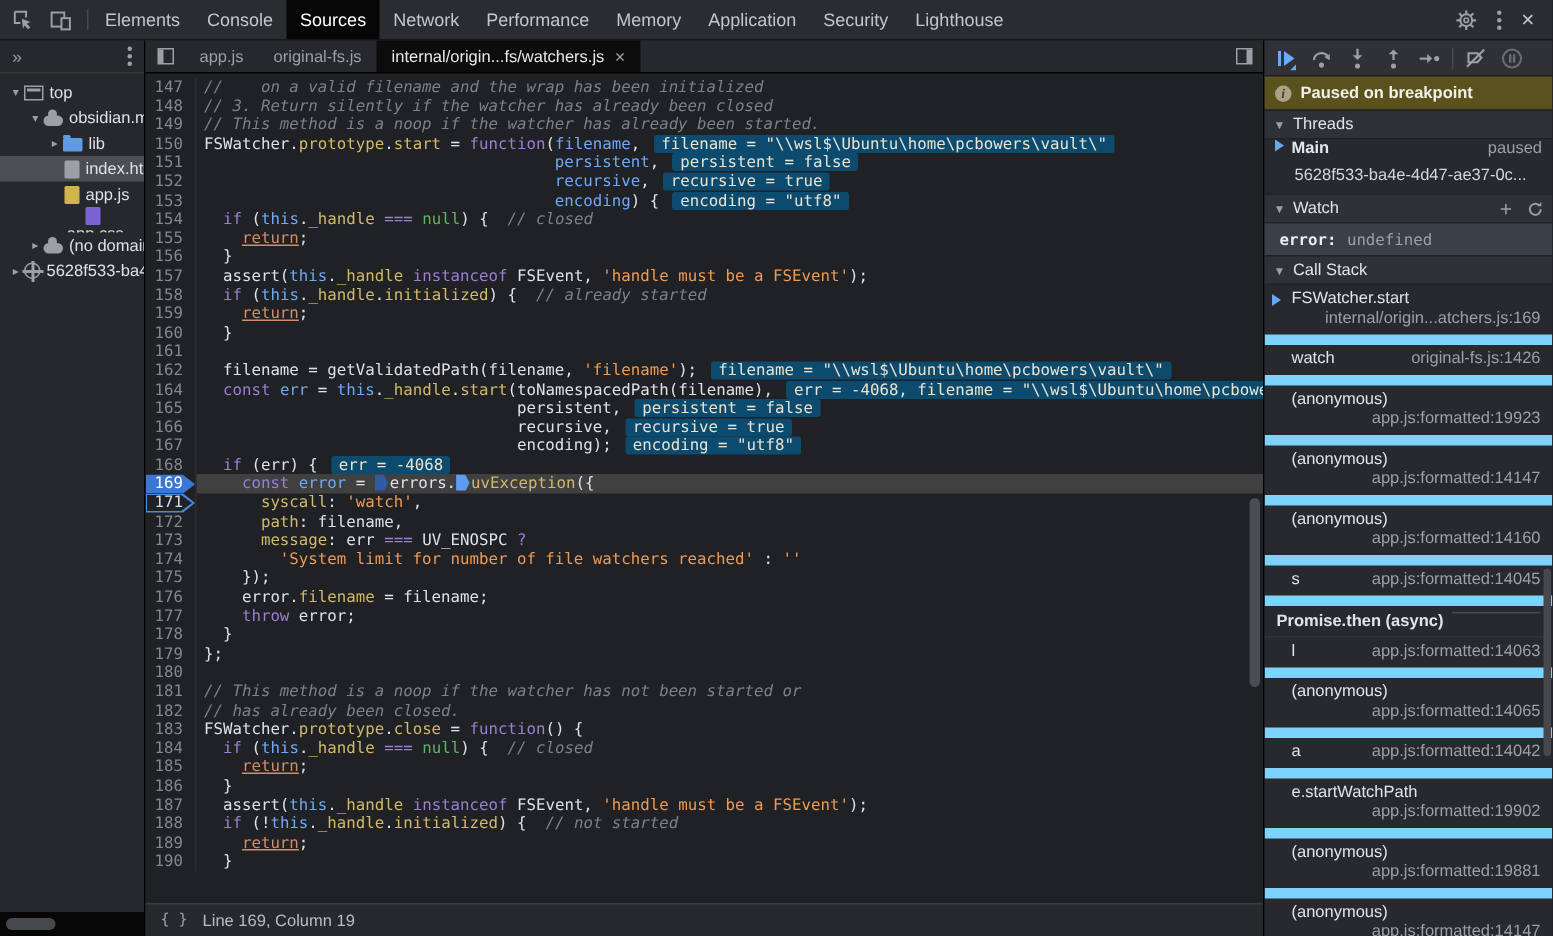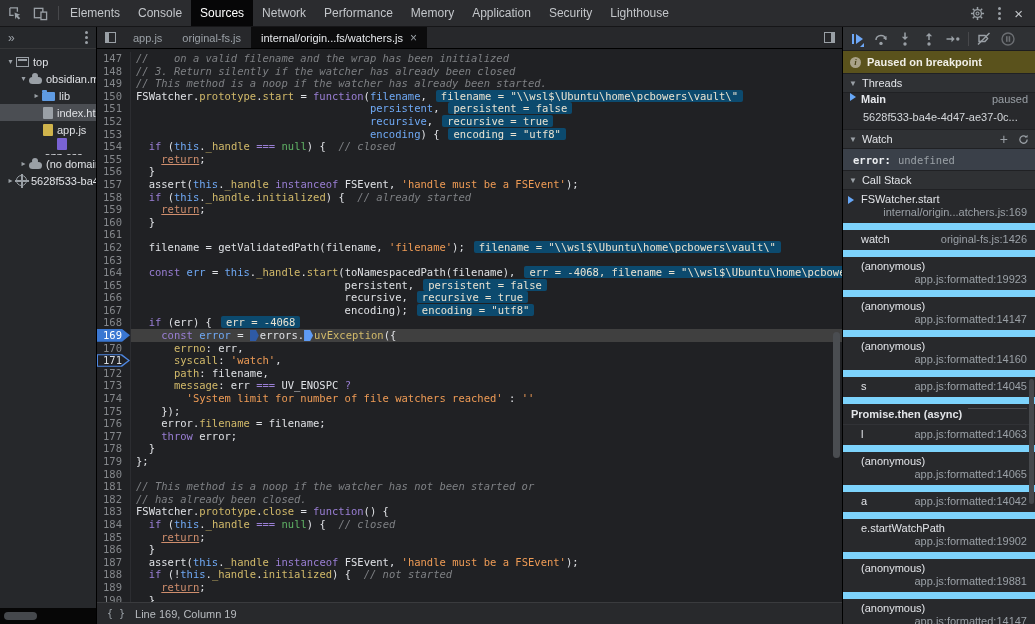--- a/index.html
+++ b/index.html
@@ -270,28 +270,26 @@
           <div class="line"><span class="gutter"><span class="gn">153</span></span><span class="content"><span>                                     </span><span class="tk-d">encoding</span><span>) {</span><span class="badge">encoding = "utf8"</span></span></div>
           <div class="line"><span class="gutter"><span class="gn">154</span></span><span class="content"><span>  </span><span class="tk-k">if</span><span> (</span><span class="tk-d">this</span><span>.</span><span class="tk-p">_handle</span><span> </span><span class="tk-k">===</span><span> </span><span class="tk-n">null</span><span>) {  </span><span class="tk-c">// closed</span></span></div>
           <div class="line"><span class="gutter"><span class="gn">155</span></span><span class="content"><span>    </span><span class="tk-r">return</span><span>;</span></span></div>
           <div class="line"><span class="gutter"><span class="gn">156</span></span><span class="content"><span>  }</span></span></div>
           <div class="line"><span class="gutter"><span class="gn">157</span></span><span class="content"><span>  assert(</span><span class="tk-d">this</span><span>.</span><span class="tk-p">_handle</span><span> </span><span class="tk-k">instanceof</span><span> FSEvent, </span><span class="tk-s">'handle must be a FSEvent'</span><span>);</span></span></div>
           <div class="line"><span class="gutter"><span class="gn">158</span></span><span class="content"><span>  </span><span class="tk-k">if</span><span> (</span><span class="tk-d">this</span><span>.</span><span class="tk-p">_handle</span><span>.</span><span class="tk-p">initialized</span><span>) {  </span><span class="tk-c">// already started</span></span></div>
           <div class="line"><span class="gutter"><span class="gn">159</span></span><span class="content"><span>    </span><span class="tk-r">return</span><span>;</span></span></div>
           <div class="line"><span class="gutter"><span class="gn">160</span></span><span class="content"><span>  }</span></span></div>
           <div class="line"><span class="gutter"><span class="gn">161</span></span><span class="content"></span></div>
           <div class="line"><span class="gutter"><span class="gn">162</span></span><span class="content"><span>  filename = getValidatedPath(filename, </span><span class="tk-s">'filename'</span><span>);</span><span class="badge">filename = "\\wsl$\Ubuntu\home\pcbowers\vault\"</span></span></div>
-          <div class="line"><span class="gutter"><span class="gn">163</span></span><span class="content"></span></div>
           <div class="line"><span class="gutter"><span class="gn">164</span></span><span class="content"><span>  </span><span class="tk-k">const</span><span> </span><span class="tk-d">err</span><span> = </span><span class="tk-d">this</span><span>.</span><span class="tk-p">_handle</span><span>.</span><span class="tk-p">start</span><span>(toNamespacedPath(filename),</span><span class="badge">err = -4068, filename = "\\wsl$\Ubuntu\home\pcbowers\v</span></span></div>
           <div class="line"><span class="gutter"><span class="gn">165</span></span><span class="content"><span>                                 persistent,</span><span class="badge">persistent = false</span></span></div>
           <div class="line"><span class="gutter"><span class="gn">166</span></span><span class="content"><span>                                 recursive,</span><span class="badge">recursive = true</span></span></div>
           <div class="line"><span class="gutter"><span class="gn">167</span></span><span class="content"><span>                                 encoding);</span><span class="badge">encoding = "utf8"</span></span></div>
           <div class="line"><span class="gutter"><span class="gn">168</span></span><span class="content"><span>  </span><span class="tk-k">if</span><span> (err) {</span><span class="badge">err = -4068</span></span></div>
           <div class="line exec"><span class="gutter exec"><span class="gn">169</span></span><span class="content"><span>    </span><span class="tk-k">const</span><span> </span><span class="tk-d">error</span><span> = </span><span class="ibp"></span><span>errors.</span><span class="ibp active"></span><span class="tk-p">uvException</span><span>({</span></span></div>
-          <div class="line"><span class="gutter"><span class="gn">170</span></span><span class="content"><span>      </span><span class="tk-p">errno</span><span>: err,</span></span></div>
           <div class="line"><span class="gutter bp"><span class="gn">171</span></span><span class="content"><span>      </span><span class="tk-p">syscall</span><span>: </span><span class="tk-s">'watch'</span><span>,</span></span></div>
           <div class="line"><span class="gutter"><span class="gn">172</span></span><span class="content"><span>      </span><span class="tk-p">path</span><span>: filename,</span></span></div>
           <div class="line"><span class="gutter"><span class="gn">173</span></span><span class="content"><span>      </span><span class="tk-p">message</span><span>: err </span><span class="tk-k">===</span><span> UV_ENOSPC </span><span class="tk-k">?</span></span></div>
           <div class="line"><span class="gutter"><span class="gn">174</span></span><span class="content"><span>        </span><span class="tk-s">'System limit for number of file watchers reached'</span><span> : </span><span class="tk-s">''</span></span></div>
           <div class="line"><span class="gutter"><span class="gn">175</span></span><span class="content"><span>    });</span></span></div>
           <div class="line"><span class="gutter"><span class="gn">176</span></span><span class="content"><span>    error.</span><span class="tk-p">filename</span><span> = filename;</span></span></div>
           <div class="line"><span class="gutter"><span class="gn">177</span></span><span class="content"><span>    </span><span class="tk-k">throw</span><span> error;</span></span></div>
           <div class="line"><span class="gutter"><span class="gn">178</span></span><span class="content"><span>  }</span></span></div>
           <div class="line"><span class="gutter"><span class="gn">179</span></span><span class="content"><span>};</span></span></div>
           <div class="line"><span class="gutter"><span class="gn">180</span></span><span class="content"></span></div>

